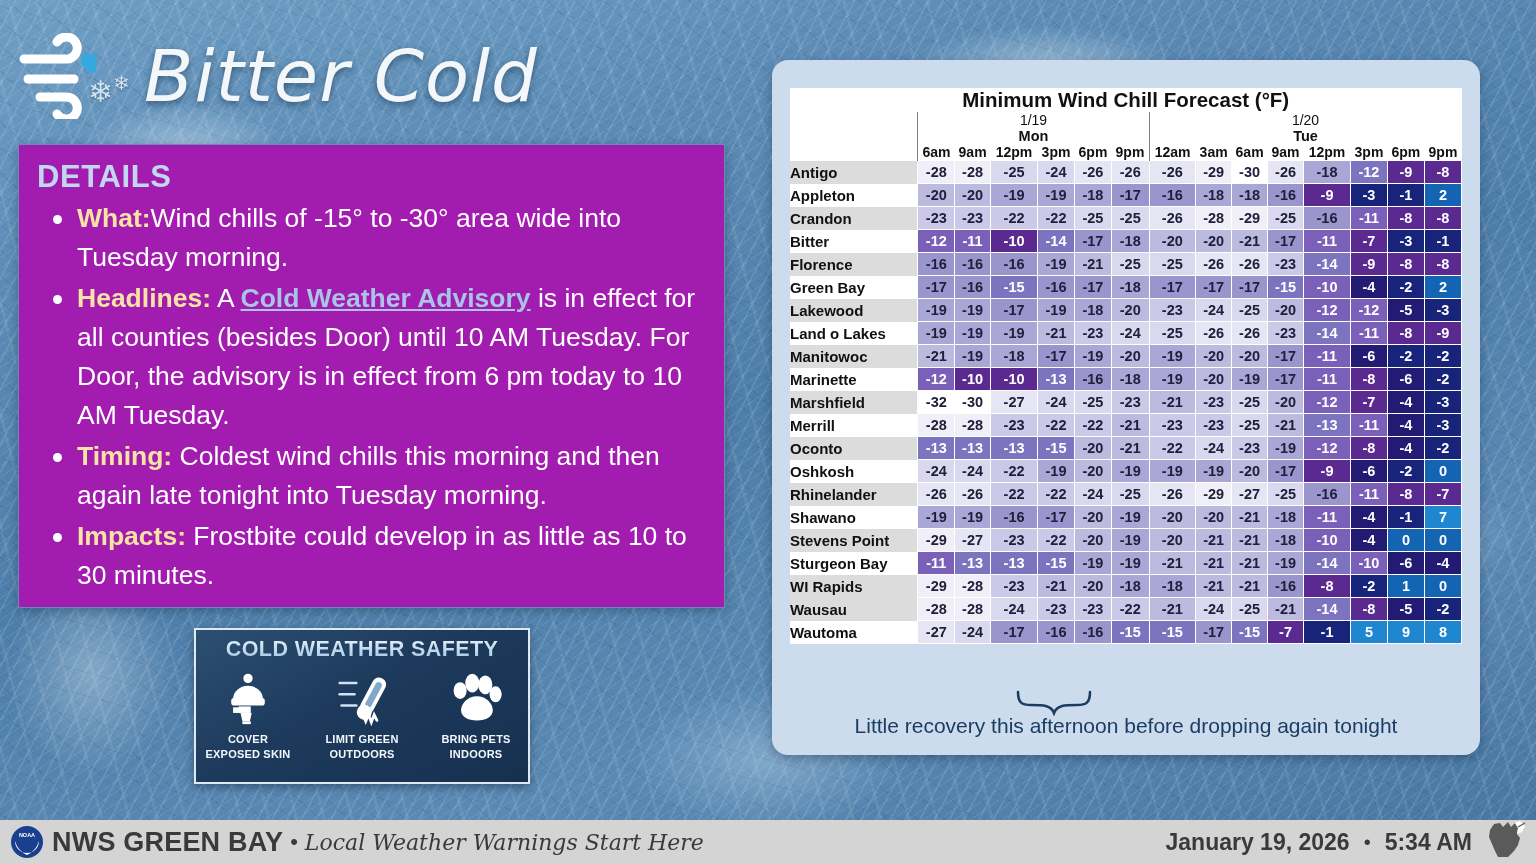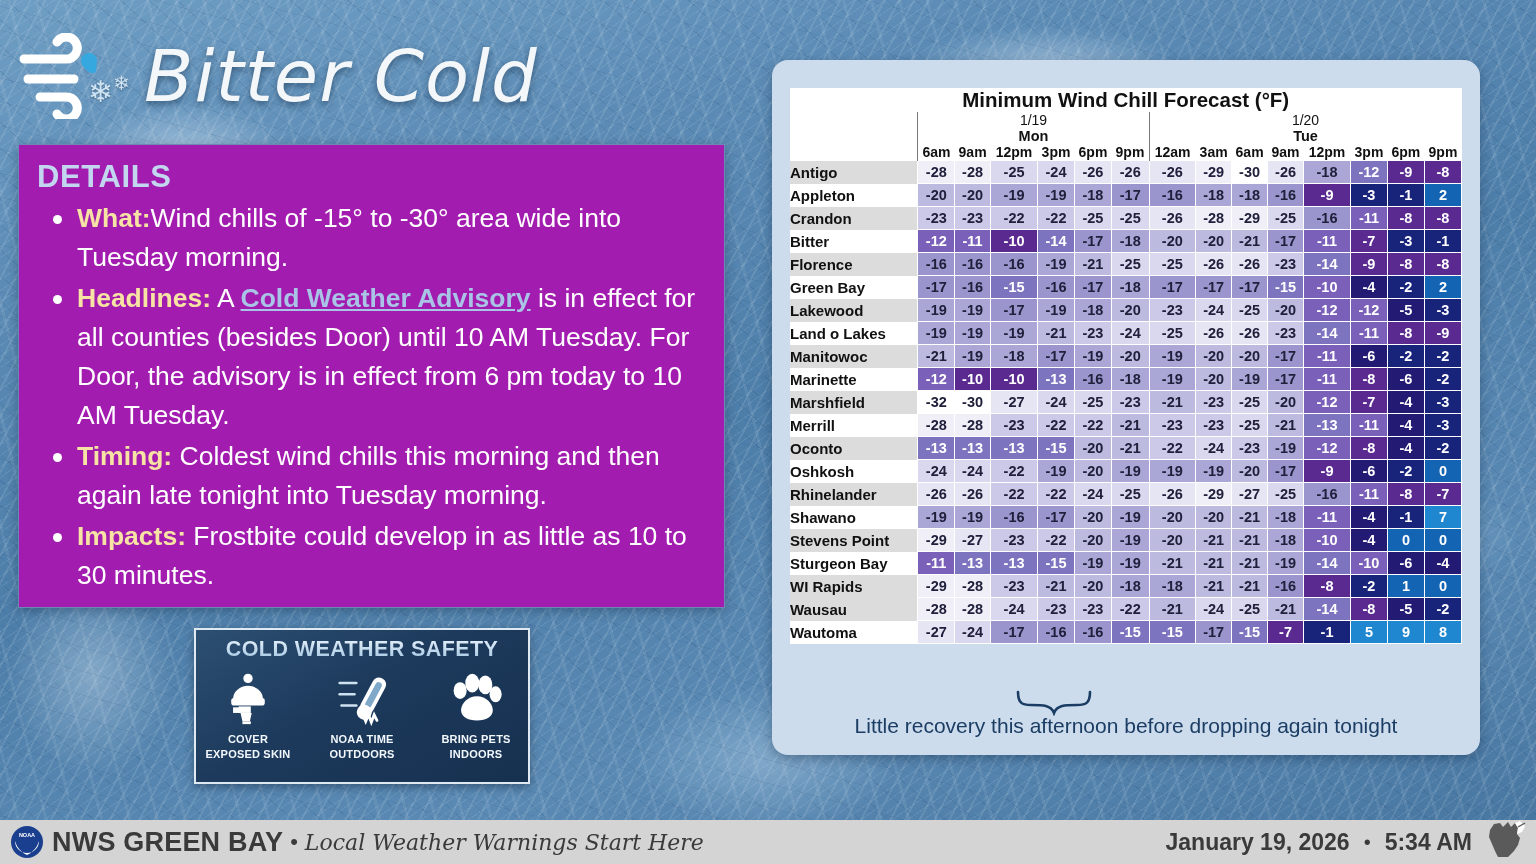--- a/index.html
+++ b/index.html
@@ -213,21 +213,21 @@
           </g>
           <g transform="rotate(28 40 30)">
             <rect x="33" y="6" width="15" height="42" rx="7" fill="#fff"></rect>
             <rect x="37" y="11" width="7" height="30" rx="3.5" fill="#7fa8c9"></rect>
             <circle cx="40.5" cy="47" r="8" fill="#fff"></circle>
           </g>
           <path d="M31 48 l3 7 l3 -7 l3 8 l3 -8 l3 6" fill="none" stroke="#fff" stroke-width="3" stroke-linecap="round"></path>
         </svg>
       </div>
       <div class="safety-cap">
-        <span>NOAA TIME</span><br>
+        <span>LIMIT GREEN</span><br>
         <span>OUTDOORS</span>
       </div>
     </div>
 
     <div class="safety-item">
       <div class="safety-art">
         <svg viewBox="0 0 60 60" width="56" height="56">
           <ellipse cx="13" cy="22" rx="7" ry="9" fill="#fff"></ellipse>
           <ellipse cx="26" cy="14" rx="7.5" ry="10" fill="#fff"></ellipse>
           <ellipse cx="40" cy="16" rx="7.5" ry="10" fill="#fff"></ellipse>

